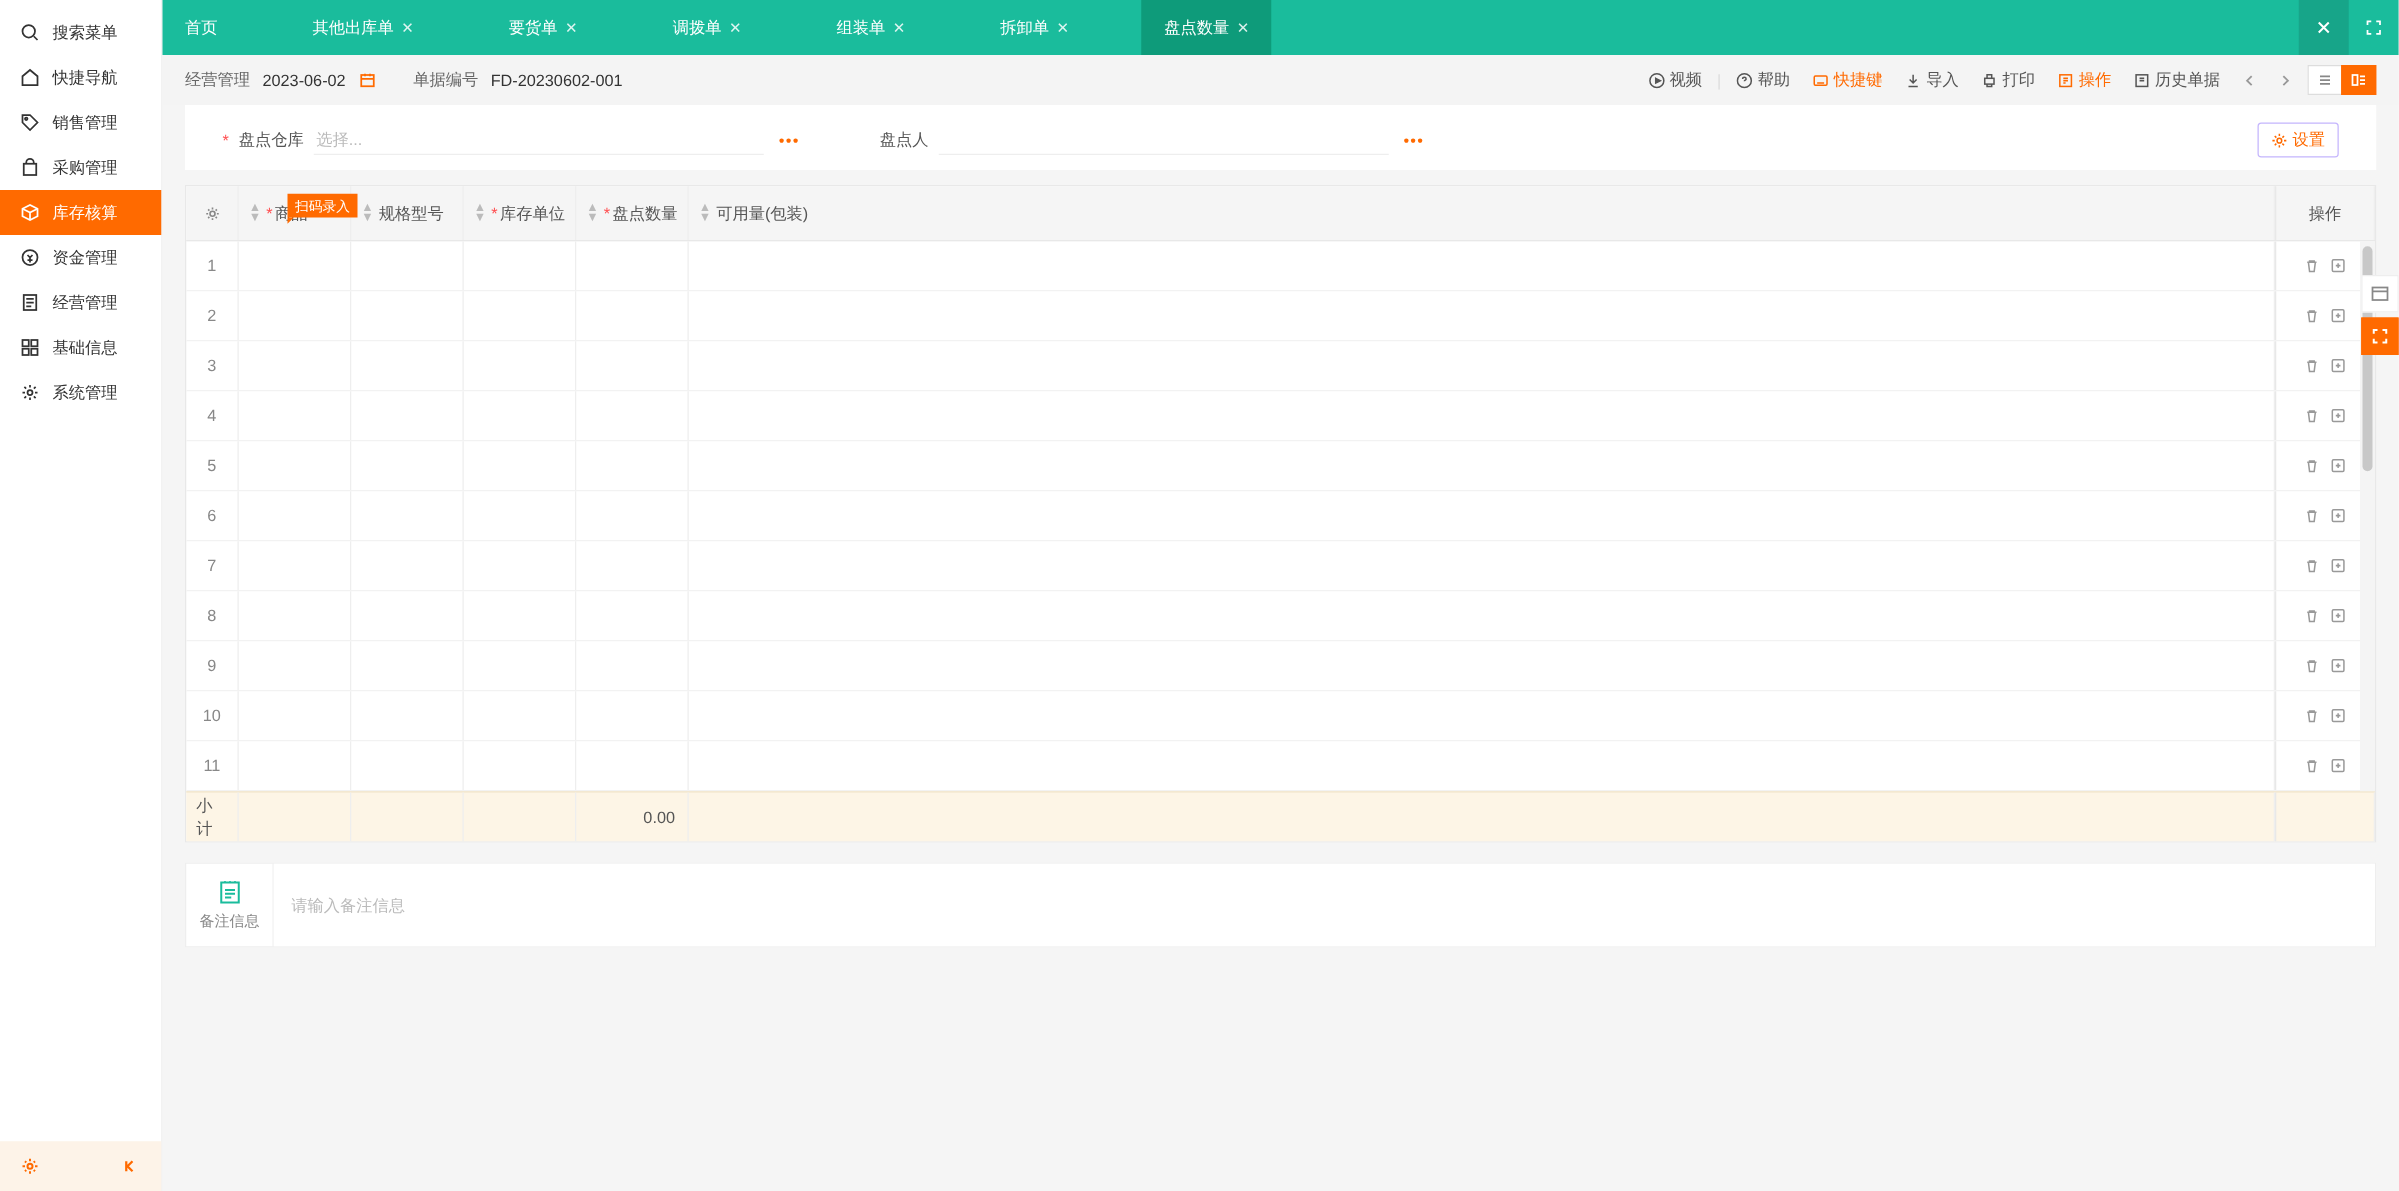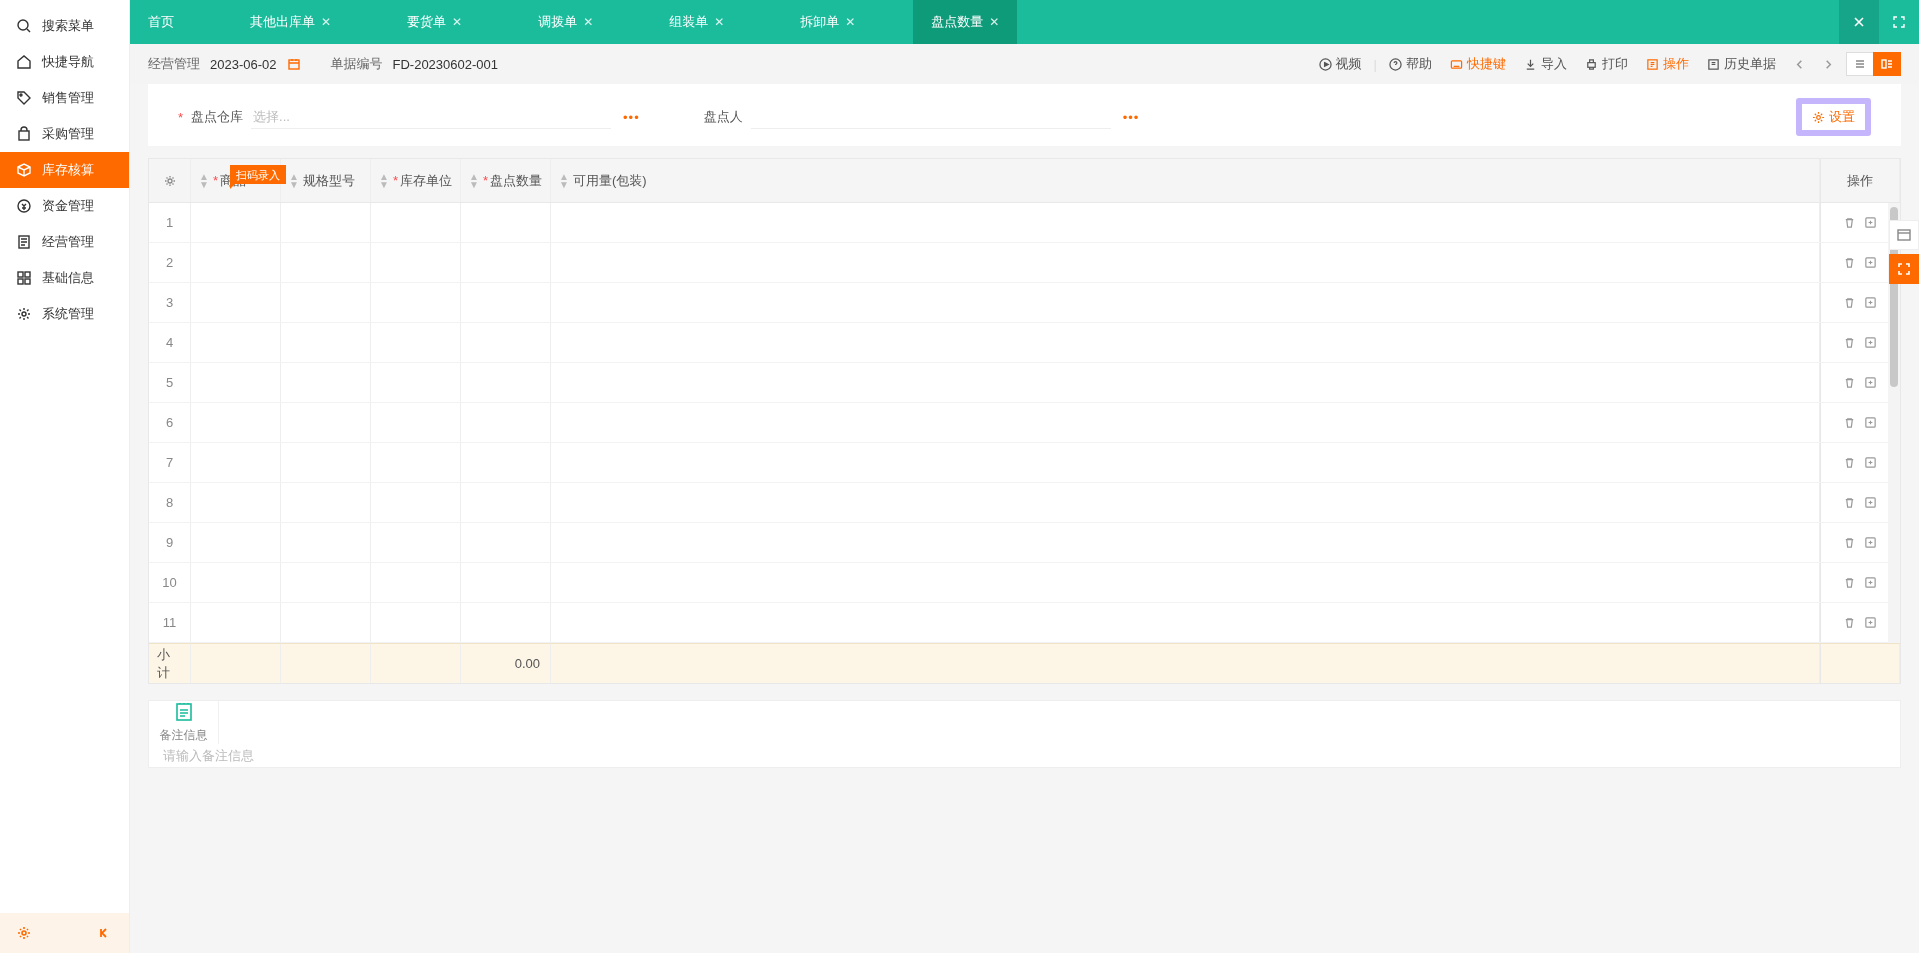--- a/index.html
+++ b/index.html
@@ -42,21 +42,21 @@
 .view-toggle .vt.active { background:#ff6a00; border-color:#ff6a00; color:#fff; }
 
 
 .form-row { background:#fff; padding:14px 30px 10px; display:flex; align-items:center; gap:60px; margin:0 18px; }
 .fld { display:flex; align-items:center; gap:8px; }
 .fld .req { color:#ff4d4f; }
 .fld .flabel { color:#555; }
 .fld .finput { border:none; border-bottom:1px solid #eee; width:360px; padding:4px 2px; font-size:13px; color:#333; outline:none; }
 .fld .finput::placeholder { color:#bbb; }
 .fld .dots { color:#ff6a00; cursor:pointer; padding:0 4px; letter-spacing:1px; }
-.settings-btn { margin-left:auto; border:6px solid #c4b5fd; color:#ff6a00; background:#fff; padding:4px 10px; border-radius:3px; cursor:pointer; display:flex; align-items:center; gap:4px; }
+.settings-btn { margin-left:auto; border:1px solid #c4b5fd; color:#ff6a00; background:#fff; padding:4px 10px; border-radius:3px; cursor:pointer; display:flex; align-items:center; gap:4px; }
 
 
 .table-wrap { margin:12px 18px 0; background:#fff; border:1px solid #e8e8e8; position:relative; }
 .thead { display:flex; height:44px; background:#f5f5f5; border-bottom:1px solid #e8e8e8; }
 .th, .td { border-right:1px solid #eee; display:flex; align-items:center; padding:0 8px; color:#555; }
 .th .sort { color:#bbb; margin-right:4px; font-size:10px; line-height:8px; display:flex; flex-direction:column; }
 .th .req { color:#ff4d4f; margin-right:2px; }
 .col-gear { width:42px; justify-content:center; }
 .col-prod { width:90px; position:relative; }
 .scan-tag { position:absolute; right:-6px; top:6px; background:#ff6a00; color:#fff; font-size:11px; padding:3px 6px 1px; border-radius:0;text-align:right;}
@@ -75,21 +75,21 @@
 .tfoot .td.col-qty { justify-content:flex-end; padding-right:10px; font-weight:500; }
 .table-scroll { position:absolute; right:0; top:44px; bottom:40px; width:12px; background:#f4f4f4; }
 .table-scroll .thumb{ position:absolute; left:2px; right:2px; top:4px; height:180px; background:#c8c8c8; border-radius:4px; }
 
 
 .float-btns { position:absolute; right:0; top:220px; display:flex; flex-direction:column; }
 .float-btns .fb { width:30px; height:30px; display:flex; align-items:center; justify-content:center; margin-bottom:4px; border:1px solid #eee; background:#fff; color:#888; cursor:pointer; }
 .float-btns .fb.orange { background:#ff6a00; color:#fff; border-color:#ff6a00; }
 
 
-.remarks { margin:16px 18px 0; background:#fff; border:1px solid #eee; display:flex; height:68px;flex-direction:column; }
+.remarks { margin:16px 18px 0; background:#fff; border:1px solid #eee; display:flex; height:68px; }
 .remarks .ricon { width:70px; display:flex; flex-direction:column; align-items:center; justify-content:center; gap:4px; color:#1abc9c; border-right:1px solid #f0f0f0; }
 .remarks .ricon .lbl { font-size:12px; color:#888; }
 .remarks input { flex:1; border:none; outline:none; padding:0 14px; font-size:13px; }
 .remarks input::placeholder{color:#bbb;}
 
 
 .footer { margin-top:auto; height:56px; background:#fff; border-top:1px solid #eee; display:flex; align-items:center; justify-content:flex-end; gap:12px; padding:0 22px; }
 .btn-plain { border:1px solid #ddd; background:#fff; color:#555; padding:8px 22px; border-radius:3px; cursor:pointer; }
 .btn-outline { border:1px solid #ff6a00; background:#fff; color:#ff6a00; padding:8px 22px; border-radius:3px; cursor:pointer; }
 .btn-primary { border:1px solid #ff6a00; background:#ff6a00; color:#fff; padding:8px 22px; border-radius:3px; cursor:pointer; display:flex; align-items:center; gap:6px; }

